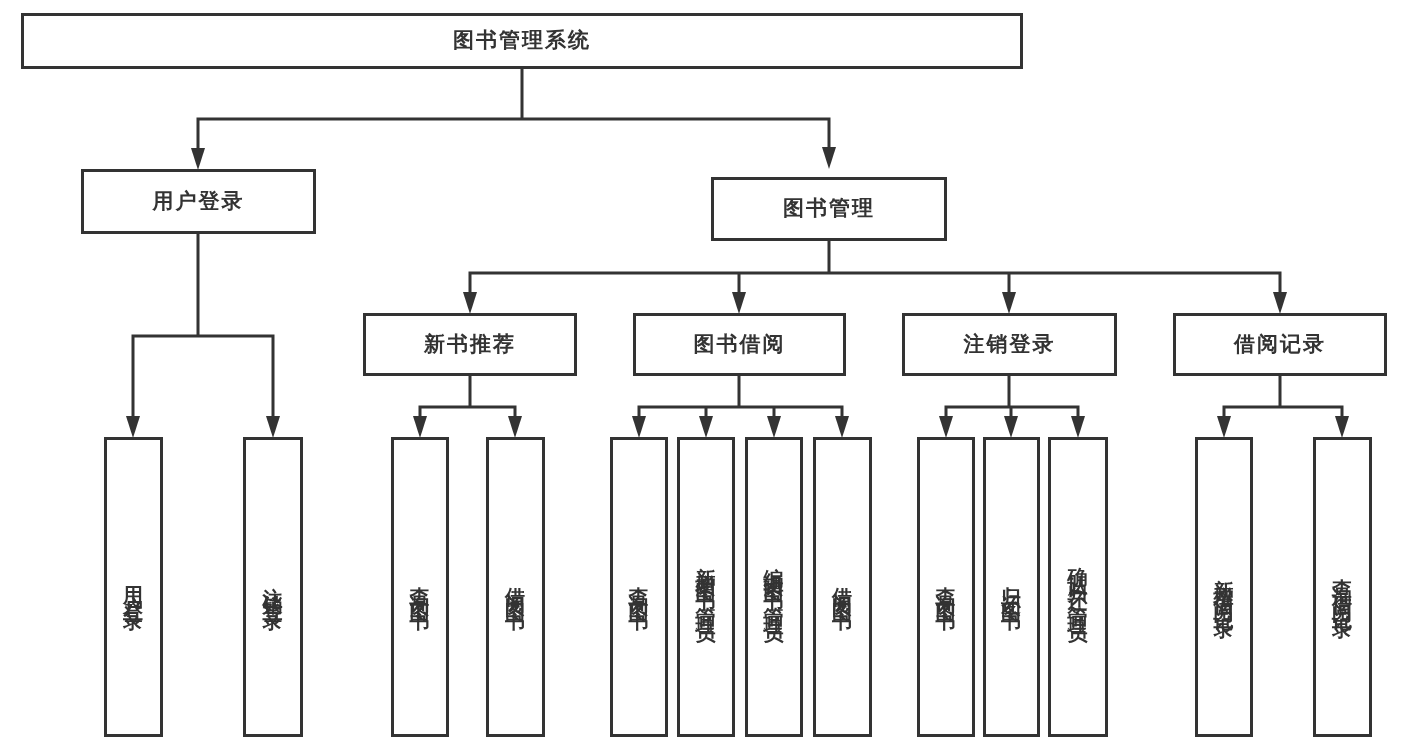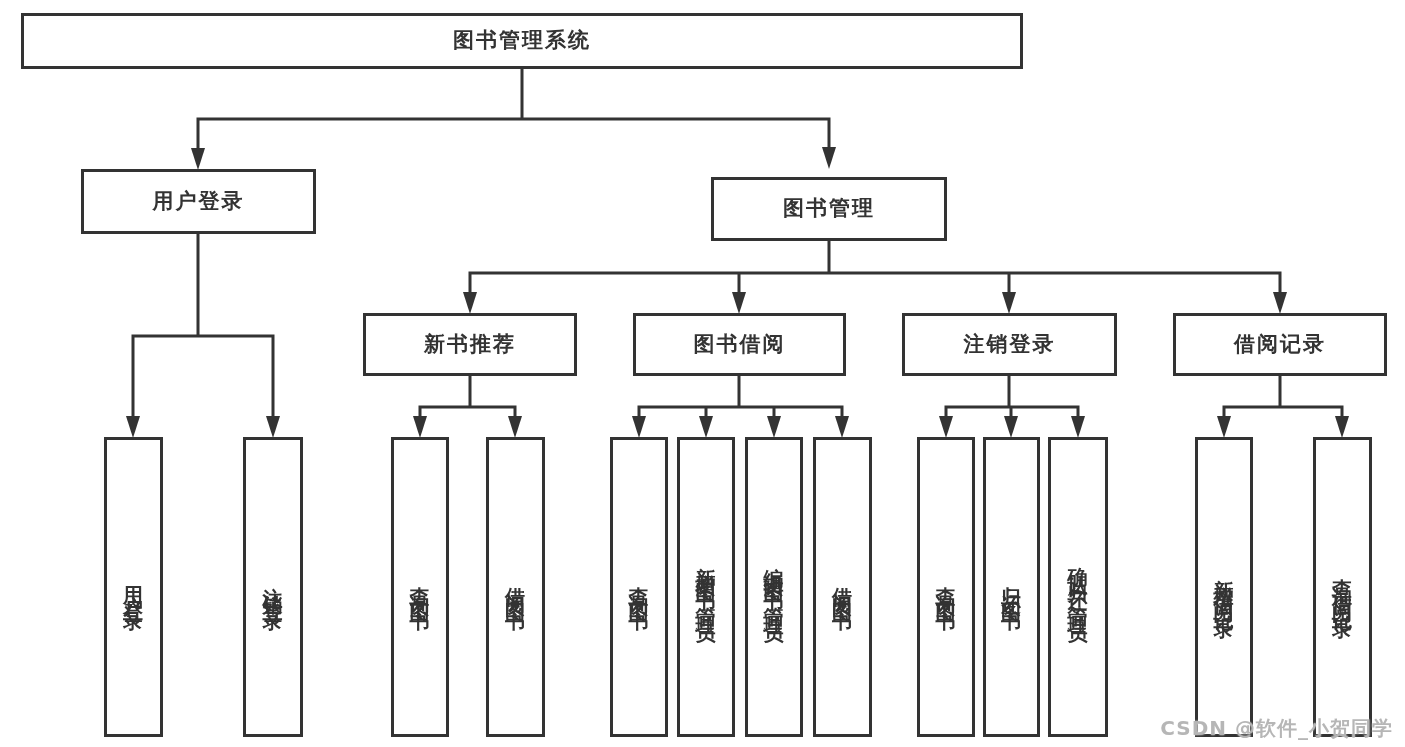--- a/index.html
+++ b/index.html
@@ -136,15 +136,14 @@
     <span class="vtext">确认归还（管理员）</span>
   </div>
 
   <div class="node v" style="left:1195px; top:437px; width:58px; height:300px;">
     <span class="vtext">新增借阅记录</span>
   </div>
   <div class="node v" style="left:1313px; top:437px; width:59px; height:300px;">
     <span class="vtext">查询借阅记录</span>
   </div>
 
-  <div class="watermark">CSDN @软件_小贺同学</div>
 
 </div>
 
 </body></html>

